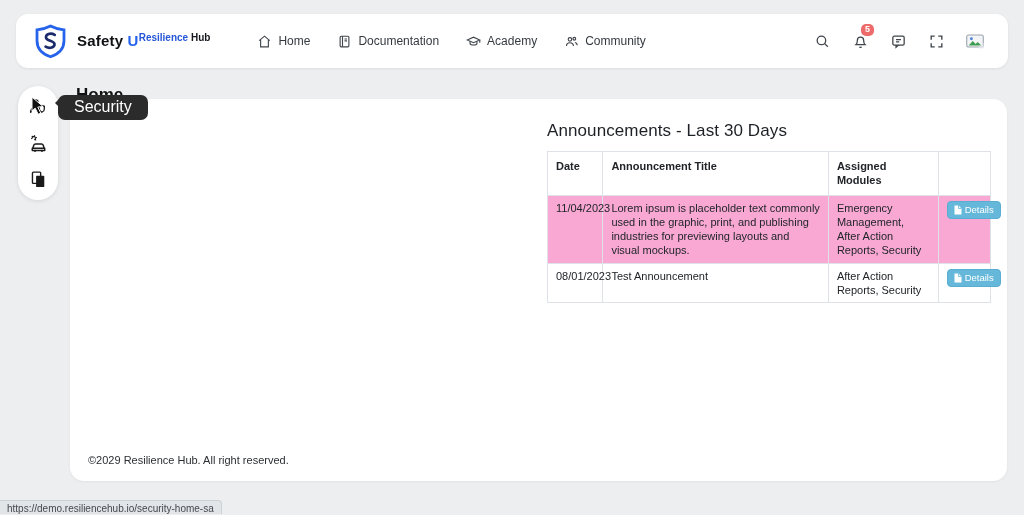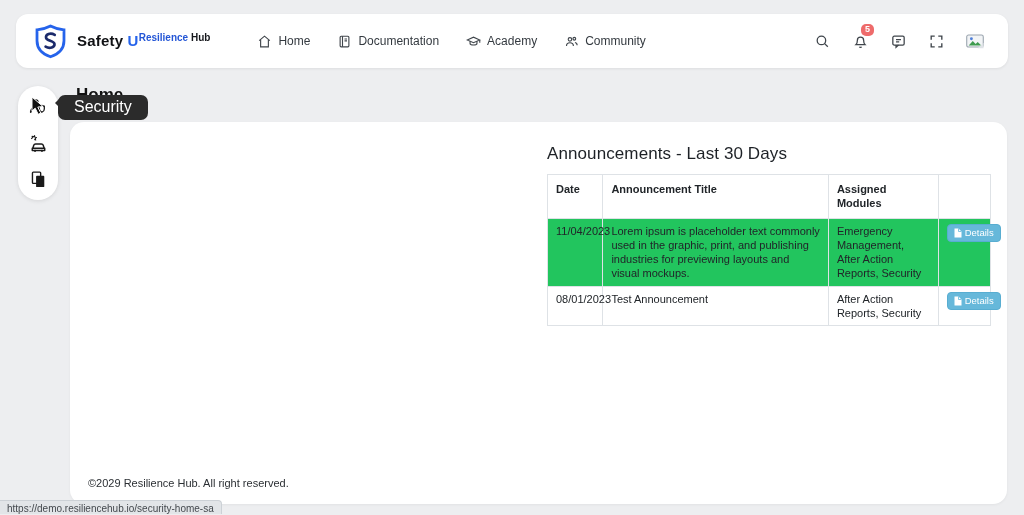--- a/index.html
+++ b/index.html
@@ -53,30 +53,30 @@
     padding:3px 16px 4px; border-radius:7px; white-space:nowrap;
   }
   .tooltip::before {
     content:""; position:absolute; left:-7px; top:4px;
     border:4px solid transparent; border-right-color:#2b2b2b;
   }
   .cursor { position:absolute; left:31px; top:96px; width:14px; z-index:6; }
   
   .page-title { position:absolute; left:76px; top:85px; font-size:17px; font-weight:700; color:#111; z-index:1; }
   .card {
-    position:absolute; left:70px; top:122px; width:937px; height:382px;
+    position:absolute; left:70px; top:99px; width:937px; height:382px;
     background:#fff; border-radius:14px;
     box-shadow:0 1px 3px rgba(0,0,0,.05);
   }
   .announce { position:absolute; left:477px; top:22px; width:444px; }
   .announce-title { font-size:17px; color:#1d2126; font-weight:400; margin-bottom:10px; letter-spacing:.1px; }
   table.ann { width:444px; border-collapse:collapse; font-size:11px; color:#212529; table-layout:fixed; }
   .ann th, .ann td { border:1px solid #dee2e6; padding:5px 8px; text-align:left; vertical-align:top; line-height:1.3; }
   .ann th { font-weight:700; padding:7px 8px; }
-  .ann tbody tr:first-child { background:#22c55e; }
+  .ann tbody tr:first-child { background:#f9a8d4; }
   .col-date{width:55px;} .col-title{width:224px;} .col-mod{width:109px;} .col-act{width:52px;}
   .details-btn {
     background:#66b8da; border:1px solid #58add1; color:#fff;
     font-size:9.5px; font-family:"Liberation Sans",sans-serif;
     padding:3px 6px; border-radius:4px; cursor:pointer;
     display:inline-flex; align-items:flex-end; gap:3px; line-height:1;
   }
   .details-btn svg { width:8px; height:10px; }
   .copyright { position:absolute; left:18px; bottom:15px; font-size:11px; color:#2b2f33; }
   .statusbar {

